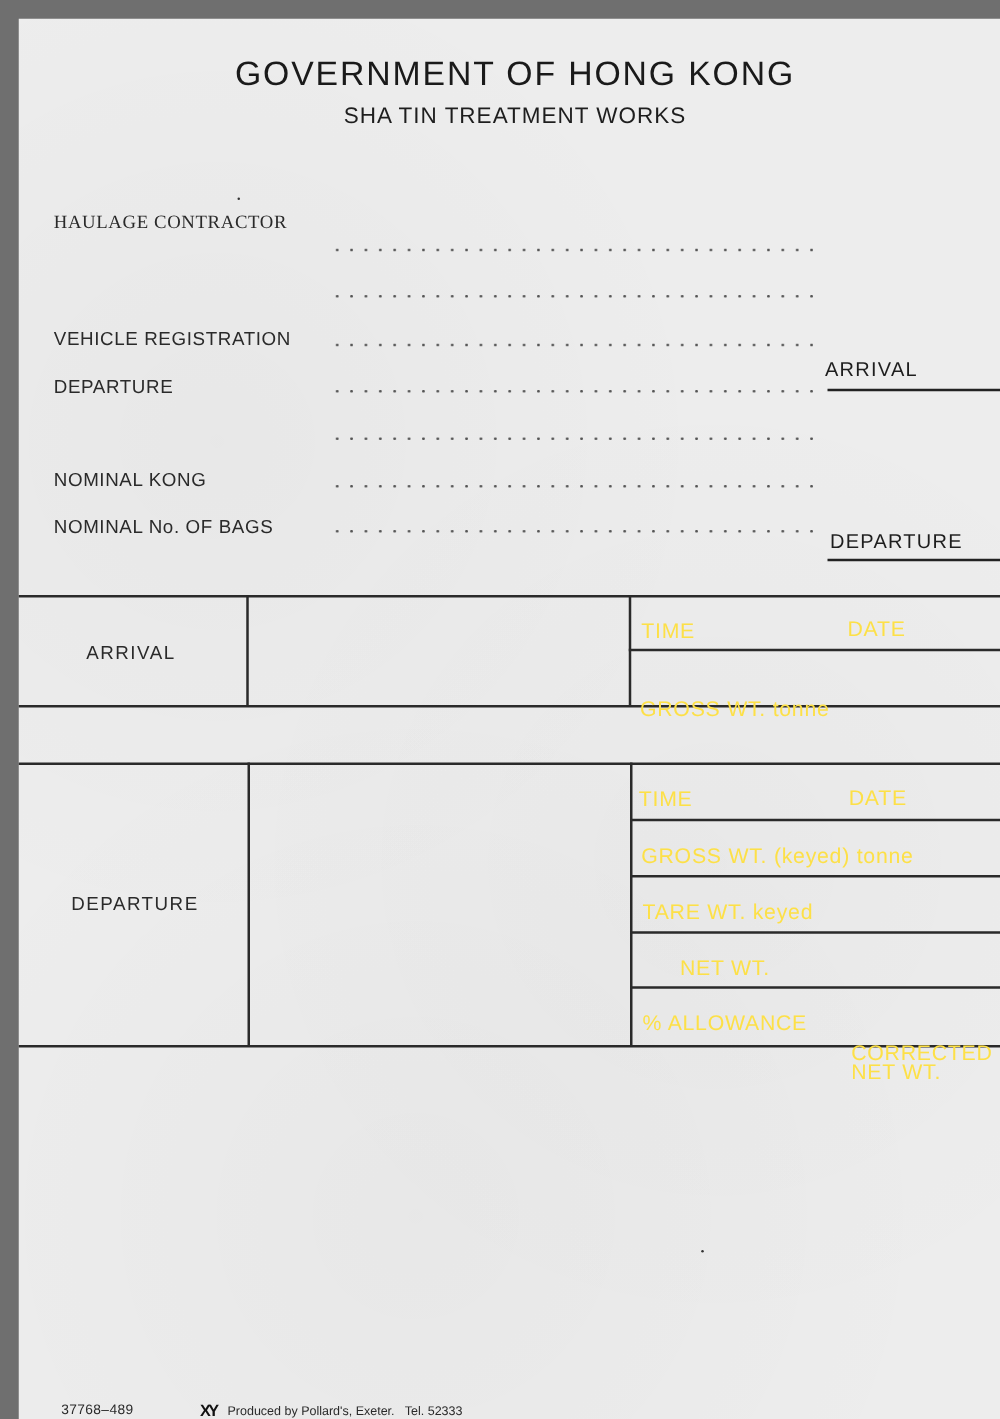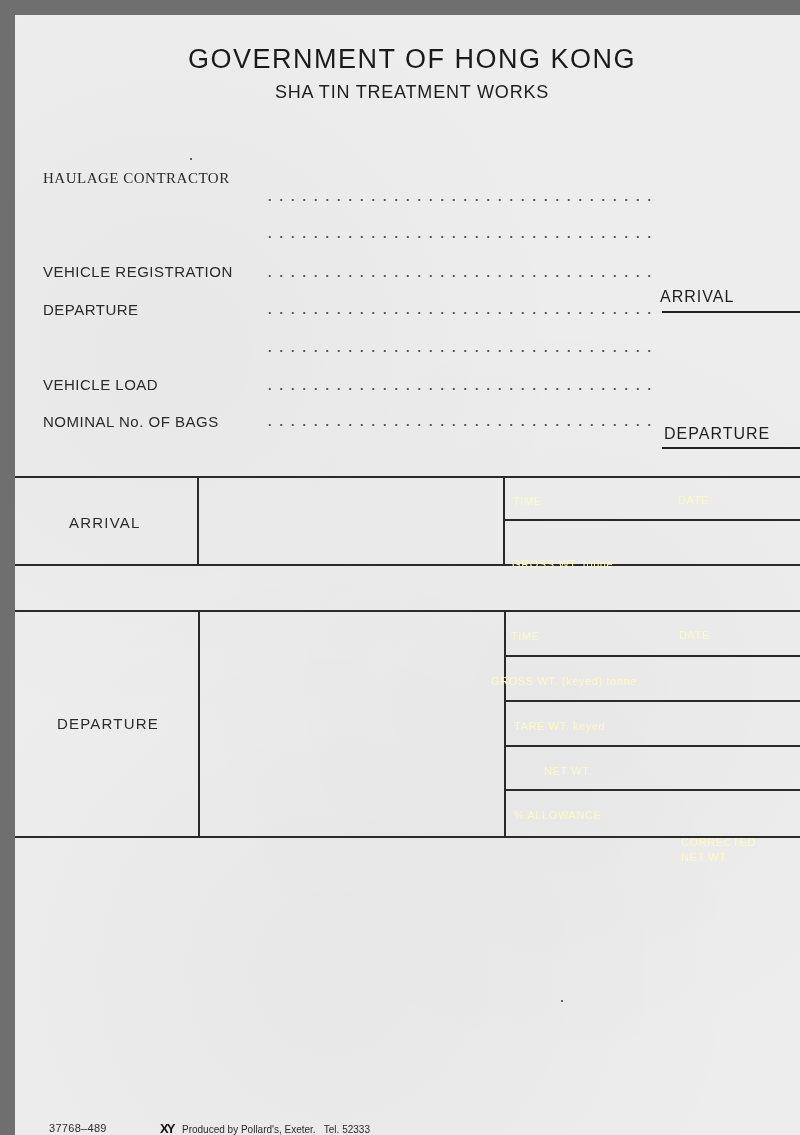--- a/index.html
+++ b/index.html
@@ -18,21 +18,21 @@
   .subtitle { position: absolute; left: 0; width: 800px; text-align: center; top: 70px; font-size: 18px; letter-spacing: 0.8px; color: #1e1e1e; }
   .field-label { position: absolute; left: 31px; font-size: 15px; letter-spacing: 0.5px; color: #2a2a2a; }
   .dots { position: absolute; left: 252px; width: 392px; height: 2px;
     background-image: radial-gradient(circle, #555 0.9px, transparent 1.2px);
     background-size: 11.5px 2px; background-repeat: repeat-x; }
   .side-label { position: absolute; font-size: 16px; letter-spacing: 1px; color: #1e1e1e; }
   .arrow { position: absolute; height: 2px; background: #222; }
   .arrow::after { content: ""; position: absolute; right: -2px; top: -5px; border-left: 10px solid #222; border-top: 6px solid transparent; border-bottom: 6px solid transparent; }
   .hline { position: absolute; height: 1.6px; background: #2a2a2a; }
   .vline { position: absolute; width: 1.6px; background: #2a2a2a; }
-  .cell-label { position: absolute; font-size: 11px; letter-spacing: 0.6px; color: #fef9c3; }
+  .cell-label { position: absolute; font-size: 17px; letter-spacing: 0.6px; color: #fde047; }
   .block-label { position: absolute; font-size: 15px; letter-spacing: 1.2px; color: #2a2a2a; }
   .footer-code { position: absolute; left: 37px; top: 1110px; font-size: 11px; color: #2a2a2a; letter-spacing: 0.3px; }
   .footer-logo { position: absolute; left: 148px; top: 1109px; font-size: 13px; font-weight: bold; color: #111; letter-spacing: -2px; }
   .footer-text { position: absolute; left: 170px; top: 1112px; font-size: 10px; color: #2a2a2a; }
   .speck { position: absolute; width: 2px; height: 2px; background: #333; border-radius: 1px; }
 </style>
 </head>
 <body>
 
 <div class="sheet"></div>
@@ -46,21 +46,21 @@
 <div class="dots" style="top:187px;"></div>
 <div class="dots" style="top:224px;"></div>
 
 <div class="field-label" style="top:251px;">VEHICLE REGISTRATION</div>
 <div class="dots" style="top:263px;"></div>
 
 <div class="field-label" style="top:289px;">DEPARTURE</div>
 <div class="dots" style="top:300px;"></div>
 <div class="dots" style="top:338px;"></div>
 
-<div class="field-label" style="top:364px;">VEHICLE LOAD</div>
+<div class="field-label" style="top:364px;">NOMINAL KONG</div>
 <div class="dots" style="top:376px;"></div>
 
 <div class="field-label" style="top:401px;">NOMINAL No. OF BAGS</div>
 <div class="dots" style="top:412px;"></div>
 
 <div class="side-label" style="left:648px;top:276px;">ARRIVAL</div>
 <div class="arrow" style="left:650px;top:299px;width:146px;"></div>
 <div class="side-label" style="left:652px;top:413px;">DEPARTURE</div>
 <div class="arrow" style="left:650px;top:435px;width:146px;"></div>
 
@@ -82,21 +82,21 @@
 <div class="vline" style="left:492px;top:598px;height:227px;"></div>
 <div class="hline" style="left:492px;top:643px;width:305px;"></div>
 <div class="hline" style="left:492px;top:688px;width:305px;"></div>
 <div class="hline" style="left:492px;top:733px;width:305px;"></div>
 <div class="hline" style="left:492px;top:777px;width:305px;"></div>
 
 <div class="block-label" style="left:45px;top:703px;">DEPARTURE</div>
 <div style="position:absolute;left:188px;top:600px;width:303px;height:223px;"></div>
 <div class="cell-label" style="left:499px;top:618px;">TIME</div>
 <div class="cell-label" style="left:667px;top:617px;">DATE</div>
-<div class="cell-label" style="left:479px;top:663px;">GROSS WT. (keyed) tonne</div>
+<div class="cell-label" style="left:501px;top:663px;">GROSS WT. (keyed) tonne</div>
 <div class="cell-label" style="left:502px;top:708px;">TARE WT. keyed</div>
 <div class="cell-label" style="left:532px;top:753px;">NET WT.</div>
 <div class="cell-label" style="left:502px;top:797px;">% ALLOWANCE</div>
 <div class="cell-label" style="left:669px;top:823px;width:100px;line-height:15px;">CORRECTED NET WT.</div>
 
 <div class="speck" style="left:549px;top:988px;"></div>
 
 <div class="footer-code">37768–489</div>
 <div class="footer-logo">XY</div>
 <div class="footer-text" style="white-space:pre;">Produced by Pollard's, Exeter.   Tel. 52333</div>

